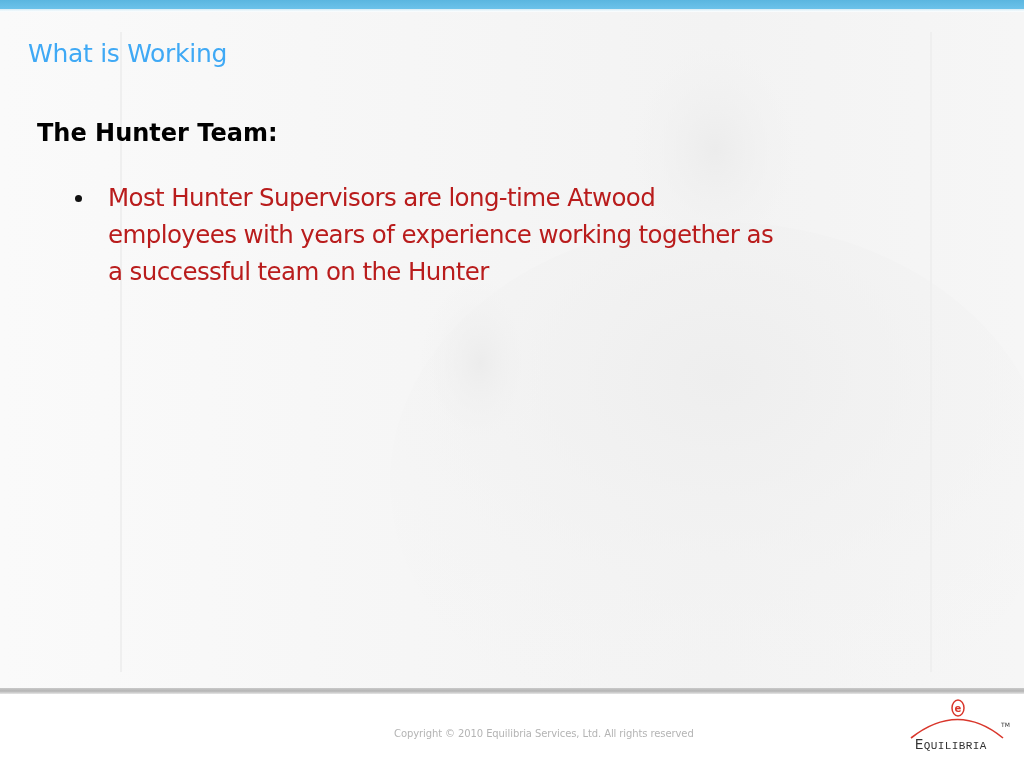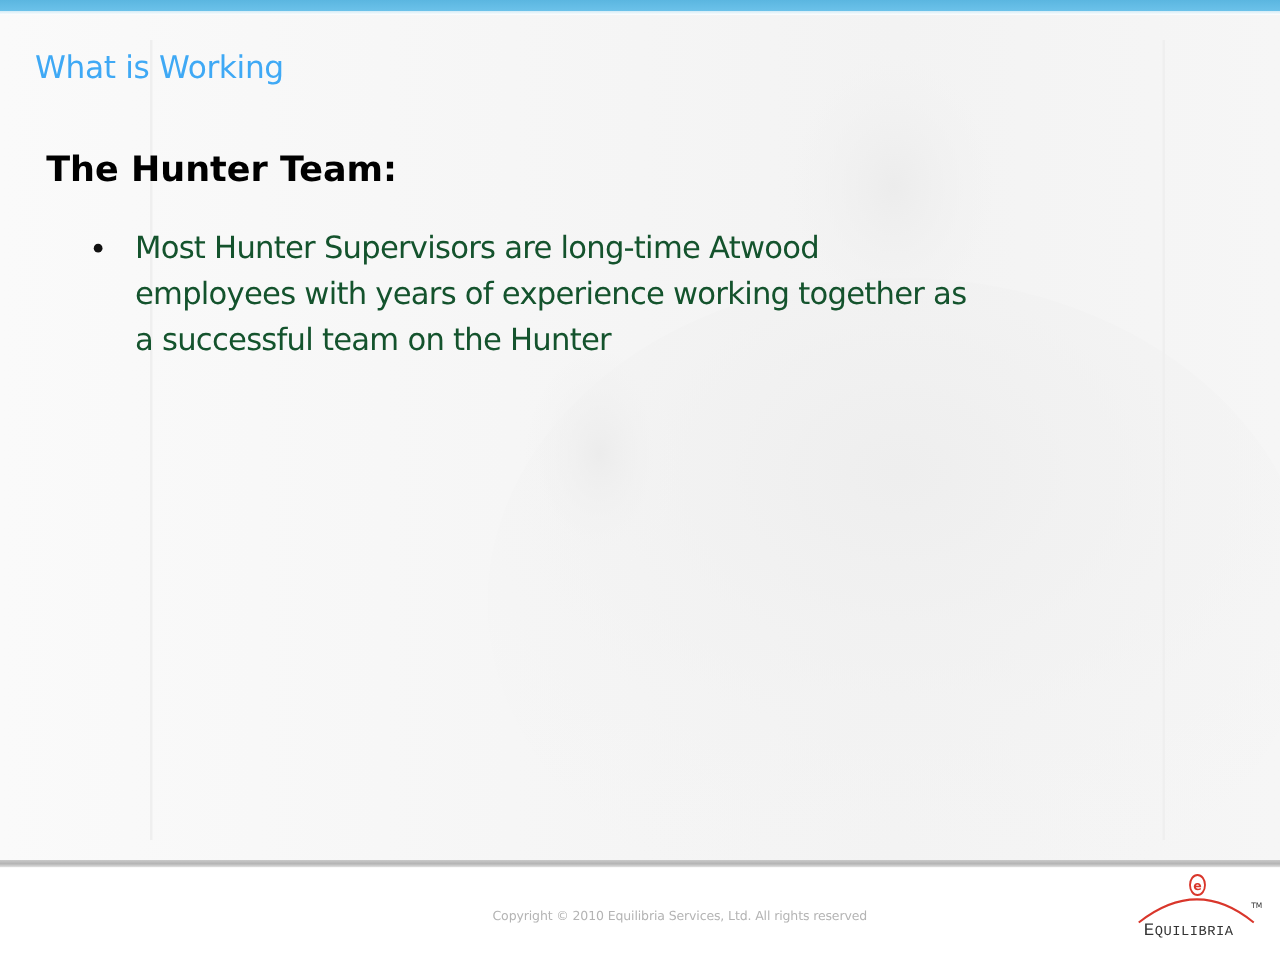--- a/index.html
+++ b/index.html
@@ -30,30 +30,30 @@
       position: absolute; left: 0; top: 694px; width: 1024px; height: 74px; background: #ffffff;
     }
     .slide-title {
       position: absolute; left: 28px; top: 39px;
       font-family: "DejaVu Sans", sans-serif; font-weight: normal;
       font-size: 25px; color: #3fa9f5; letter-spacing: -0.3px; white-space: nowrap;
     }
     .section-heading {
       position: absolute; left: 37px; top: 119px;
       font-family: "DejaVu Sans", sans-serif; font-weight: bold;
-      font-size: 28px; color: #000000; white-space: nowrap;
+      font-size: 24px; color: #000000; white-space: nowrap;
     }
     .bullets {
       position: absolute; left: 68px; top: 179px; width: 910px;
       margin: 0; padding: 0; list-style: none;
     }
     .bullet-item {
       position: relative; padding-left: 40px;
       font-family: "DejaVu Sans", sans-serif; font-size: 24.5px;
-      line-height: 37px; color: #14532d; letter-spacing: -0.6px;
+      line-height: 37px; color: #b91c1c; letter-spacing: -0.6px;
       margin-bottom: 26px;
     }
     .bullet-dot {
       position: absolute; left: 7px; top: 16px; width: 7px; height: 7px;
       border-radius: 50%; background: #111111;
     }
     .bullet-text { display: block; white-space: pre-line; }
     .copyright {
       position: absolute; left: 350px; top: 728px; width: 330px;
       font-family: "DejaVu Sans", sans-serif; font-size: 10px; color: #b4b4b4;

